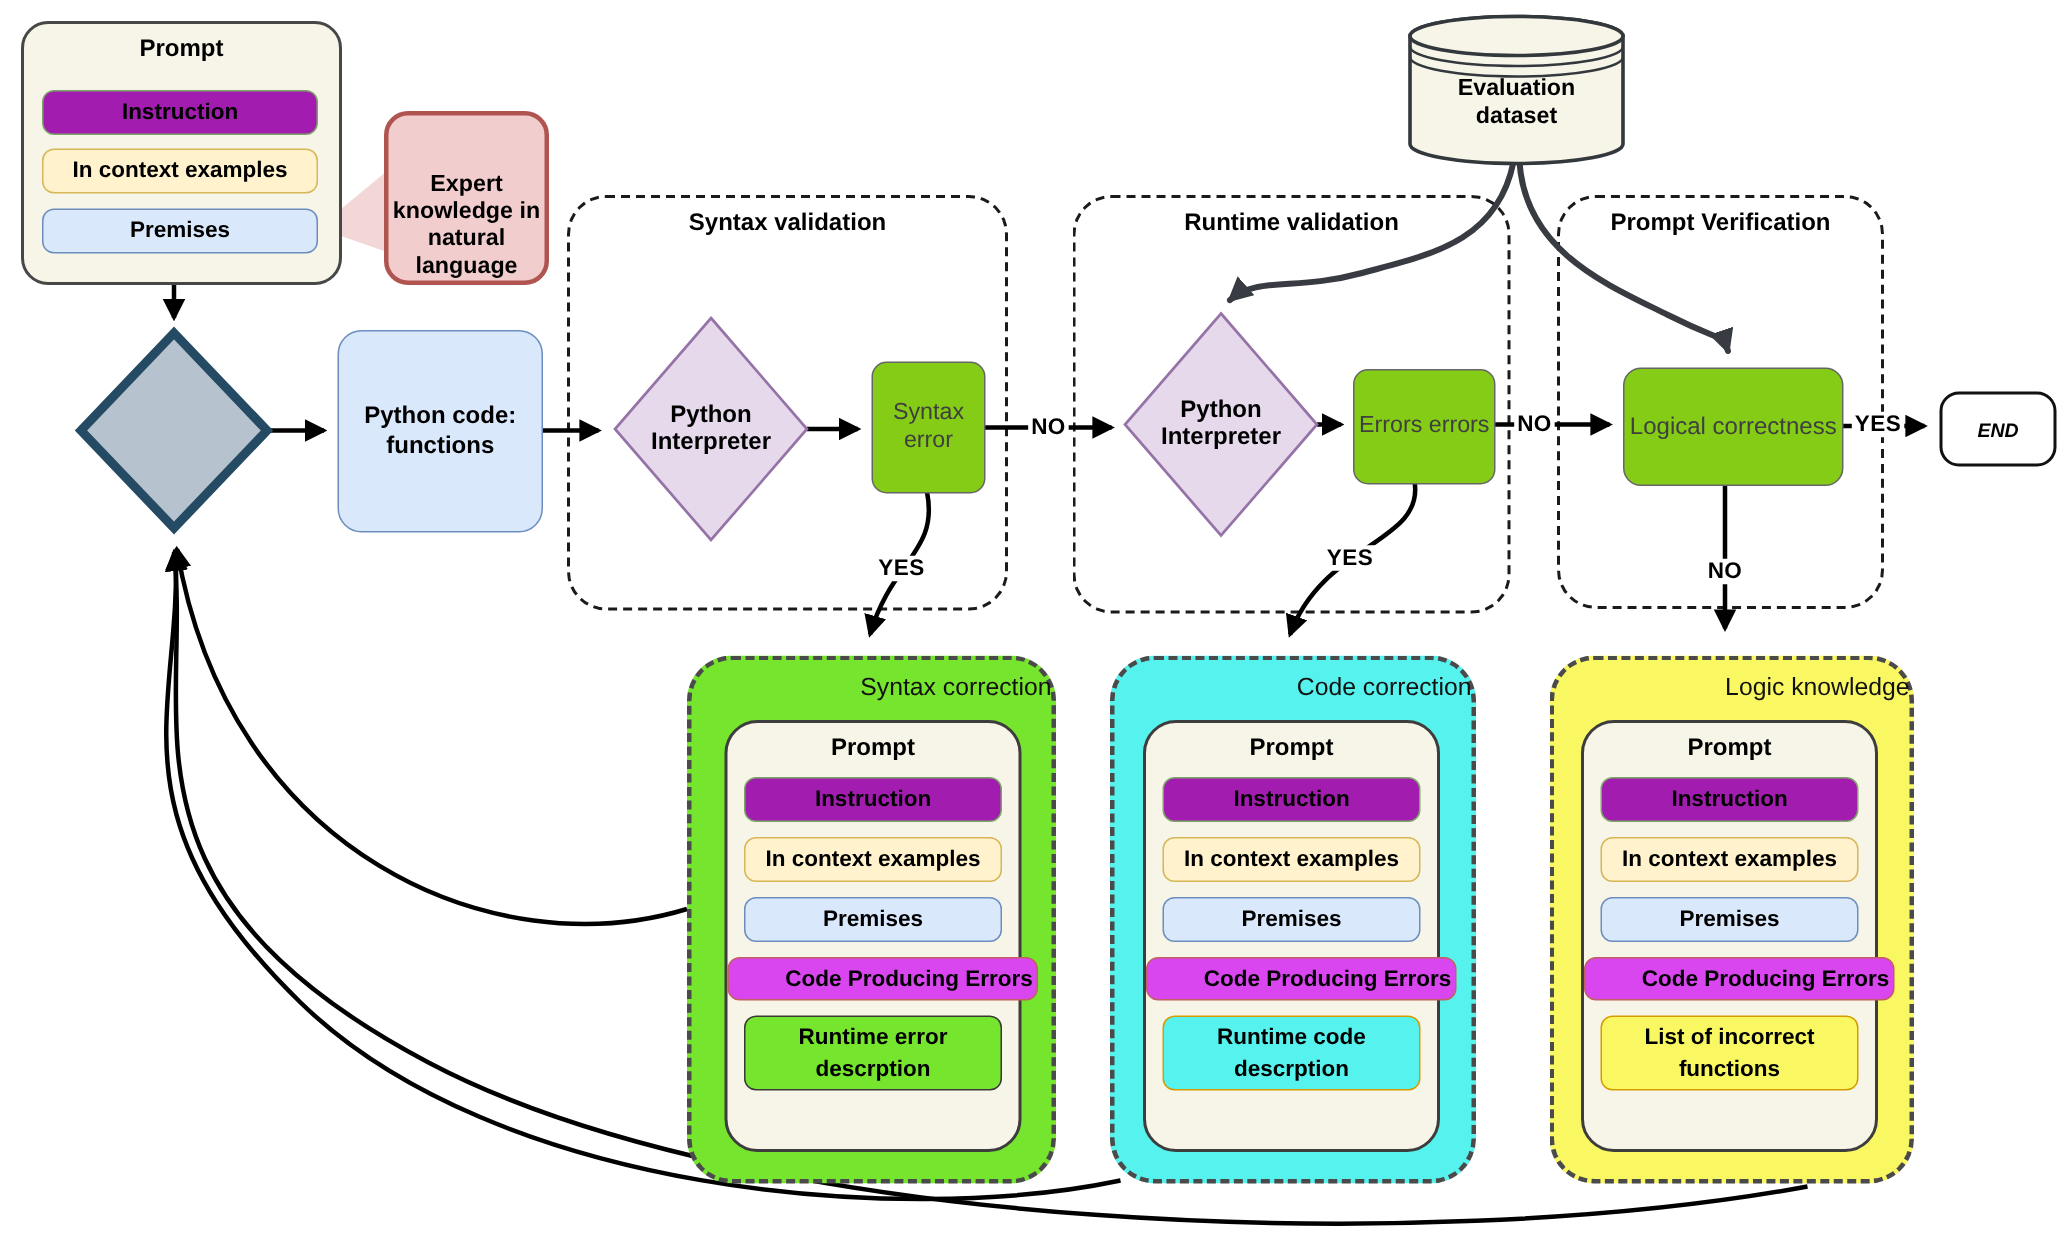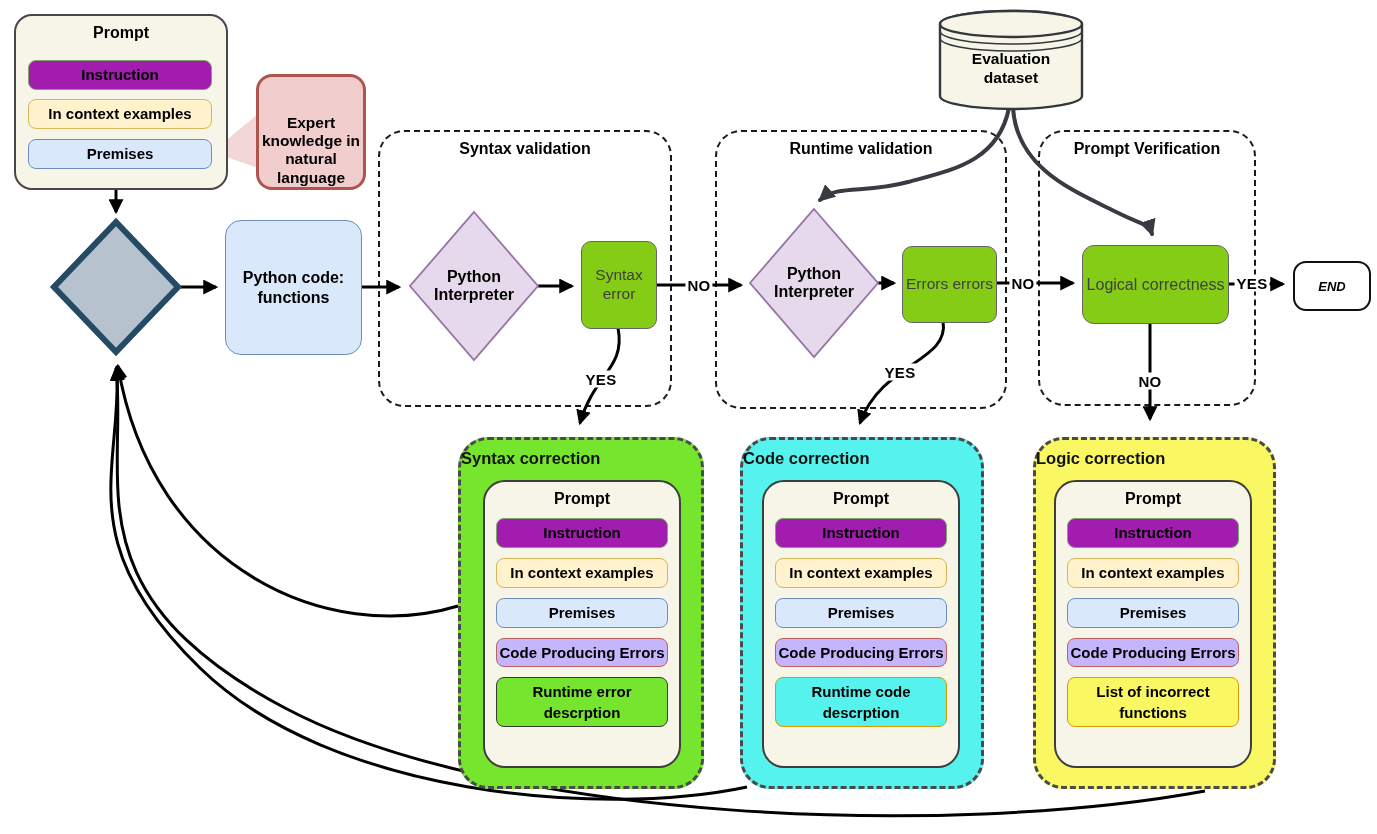--- a/index.html
+++ b/index.html
@@ -20,33 +20,33 @@
   .ptitle{text-align:center;font-size:16px;font-weight:700;margin-top:8px;}
 
   
   .chip{width:182px;margin:10px auto 0;border-radius:8px;font-size:15px;font-weight:700;
         text-align:center;line-height:28px;height:28px;}
   .chip2{width:170px;margin:10px auto 0;border-radius:8px;font-size:15px;font-weight:700;
          text-align:center;line-height:21px;padding:3px 0;}
   .c-ins{background:#a21caf;border:1.6px solid #7ca768;}
   .c-ctx{background:#fff2cc;border:1.6px solid #d6b656;}
   .c-pre{background:#dae8fc;border:1.6px solid #6c8ebf;}
-  .c-err{background:#c4b5fd;border:1.6px solid #c06060;}
+  .c-err{background:#d946ef;border:1.6px solid #c06060;padding-left:35px;}
   .c-syn{background:#76e52d;border:1.6px solid #383838;}
   .c-run{background:#55f2ee;border:1.6px solid #d79b00;}
   .c-log{background:#f9f862;border:1.6px solid #d79b00;}
 
   
   .gray{background:#84cc16;border:1.6px solid #666;border-radius:10px;
         font-weight:400;color:#3f3f3f;}
 
   
   .corr{border:3px dashed #4a4a4a;border-radius:30px;}
-  .corr-title{position:absolute;top:9px;left:0;right:0;text-align:left;
-              font-size:16.5px;font-weight:700;color:#111;}
+  .corr-title{position:absolute;top:9px;left:0;right:0;text-align:right;
+              font-size:16.5px;font-weight:400;color:#111;}
   .corr-prompt{position:absolute;background:#f6f5e7;border:2px solid #3d3d3d;border-radius:22px;}
   .corr-prompt .chip, .corr-prompt .chip2{width:170px;}
 
   .yn{position:absolute;background:#fff;padding:0 2px;font-size:15px;font-weight:800;
       transform:translate(-50%,-50%);letter-spacing:.3px;}
   .dlabel{font-weight:700;font-size:16px;line-height:1.15;}
   .endbox{background:#fff;border:2.5px solid #111;border-radius:13px;
           font-weight:800;font-style:italic;font-size:13px;}
   .callout{background:#f2cdcd;border:3px solid #b05450;border-radius:16px;
            font-size:15.5px;font-weight:700;line-height:1.18;}
@@ -164,21 +164,21 @@
   <div class="corr-prompt z3" style="left:762px;top:480px;width:194px;height:284px;">
     <div class="ptitle">Prompt</div>
     <div class="chip c-ins" style="width:170px;">Instruction</div>
     <div class="chip c-ctx" style="width:170px;">In context examples</div>
     <div class="chip c-pre" style="width:170px;">Premises</div>
     <div class="chip2 c-err">Code Producing Errors</div>
     <div class="chip2 c-run">Runtime code descrption</div>
   </div>
 
   <div class="abs corr z3" style="left:1033px;top:437px;width:237px;height:346px;background:#f9f862;">
-    <div class="corr-title">Logic correction</div>
+    <div class="corr-title">Logic knowledge</div>
   </div>
   <div class="corr-prompt z3" style="left:1054px;top:480px;width:194px;height:284px;">
     <div class="ptitle">Prompt</div>
     <div class="chip c-ins" style="width:170px;">Instruction</div>
     <div class="chip c-ctx" style="width:170px;">In context examples</div>
     <div class="chip c-pre" style="width:170px;">Premises</div>
     <div class="chip2 c-err">Code Producing Errors</div>
     <div class="chip2 c-log">List of incorrect functions</div>
   </div>
 

